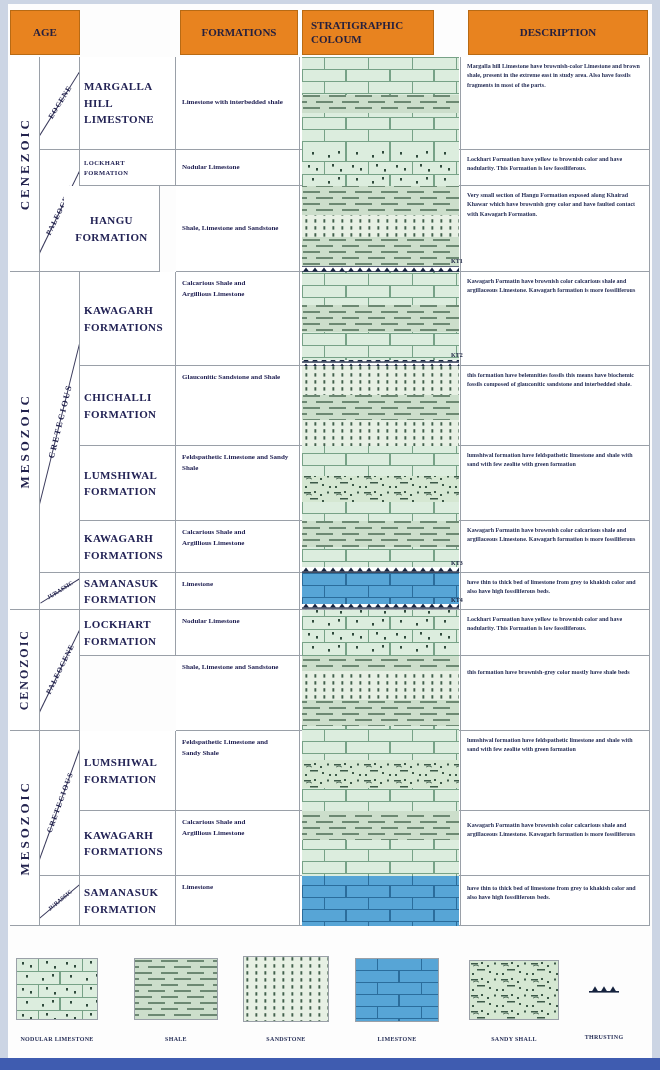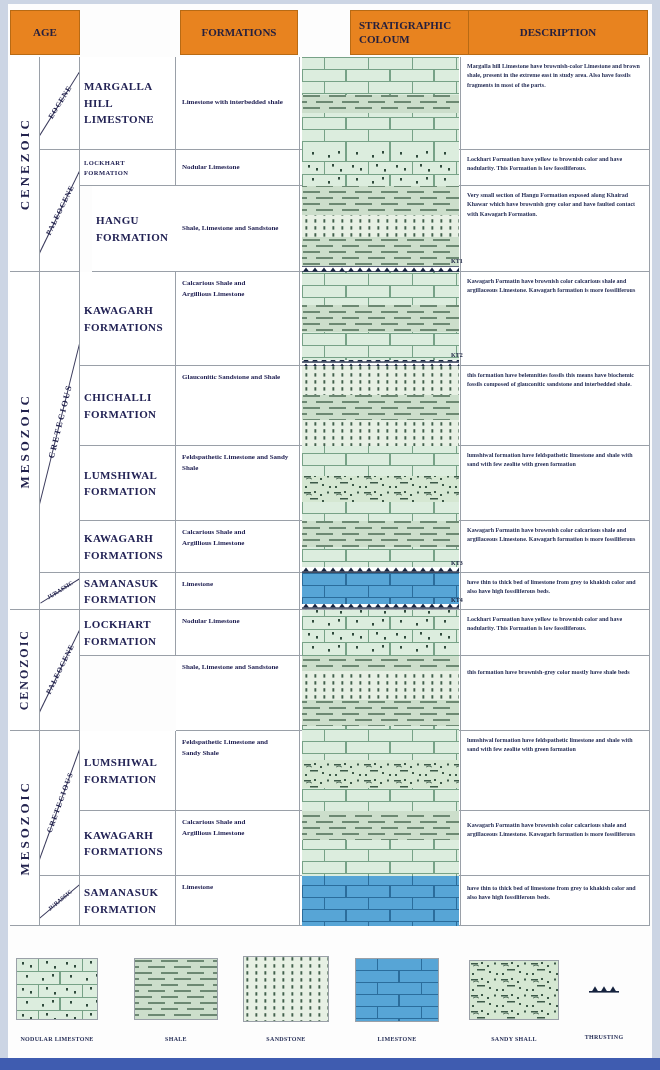--- a/index.html
+++ b/index.html
@@ -31,21 +31,21 @@
 
 <div class="frame">
   <div class="page">
 
     <div class="hcell" style="left:2px;top:6px;width:70px;height:45px;">
         <span>AGE</span>
       </div>
     <div class="hcell" style="left:172px;top:6px;width:118px;height:45px;">
         <span>FORMATIONS</span>
       </div>
-    <div class="hcell left" style="left:294px;top:6px;width:132px;height:45px;margin-left:48px;">
+    <div class="hcell left" style="left:294px;top:6px;width:132px;height:45px;">
         <span style="max-width:110px;">STRATIGRAPHIC COLOUM</span>
       </div>
     <div class="hcell" style="left:460px;top:6px;width:180px;height:45px;">
         <span>DESCRIPTION</span>
       </div>
 
     <div class="tframe" style="left:2px;top:53px;width:640px;height:869px;"></div>
 
     <div class="cell eracell" style="left:2px;top:53px;width:30px;height:215px;">
       <span class="era-label">CENEZOIC</span>
@@ -88,21 +88,21 @@
       <i class="diag" style="width:56px;transform:translate(-50%,-50%) rotate(-40deg);"></i>
       <span class="epoch-label" style="font-size:6px;transform:translate(-50%,-65%) rotate(-40deg);">JURASSIC</span>
       </div>
 
     <div class="cell formcell" style="left:72px;top:53px;width:96px;height:93px;">
         <span>MARGALLA HILL LIMESTONE</span>
       </div>
     <div class="cell formcell" style="left:72px;top:146px;width:96px;height:36px;font-size:6.5px;">
         <span>LOCKHART FORMATION</span>
       </div>
-    <div class="cell formcell" style="left:84px;top:182px;width:96px;height:86px;">
+    <div class="cell formcell" style="left:56px;top:182px;width:96px;height:86px;text-align:center;">
         <span>HANGU FORMATION</span>
       </div>
     <div class="cell formcell" style="left:72px;top:268px;width:96px;height:94px;">
         <span>KAWAGARH FORMATIONS</span>
       </div>
     <div class="cell formcell" style="left:72px;top:362px;width:96px;height:80px;">
         <span>CHICHALLI FORMATION</span>
       </div>
     <div class="cell formcell" style="left:72px;top:442px;width:96px;height:75px;">
         <span>LUMSHIWAL FORMATION</span>

